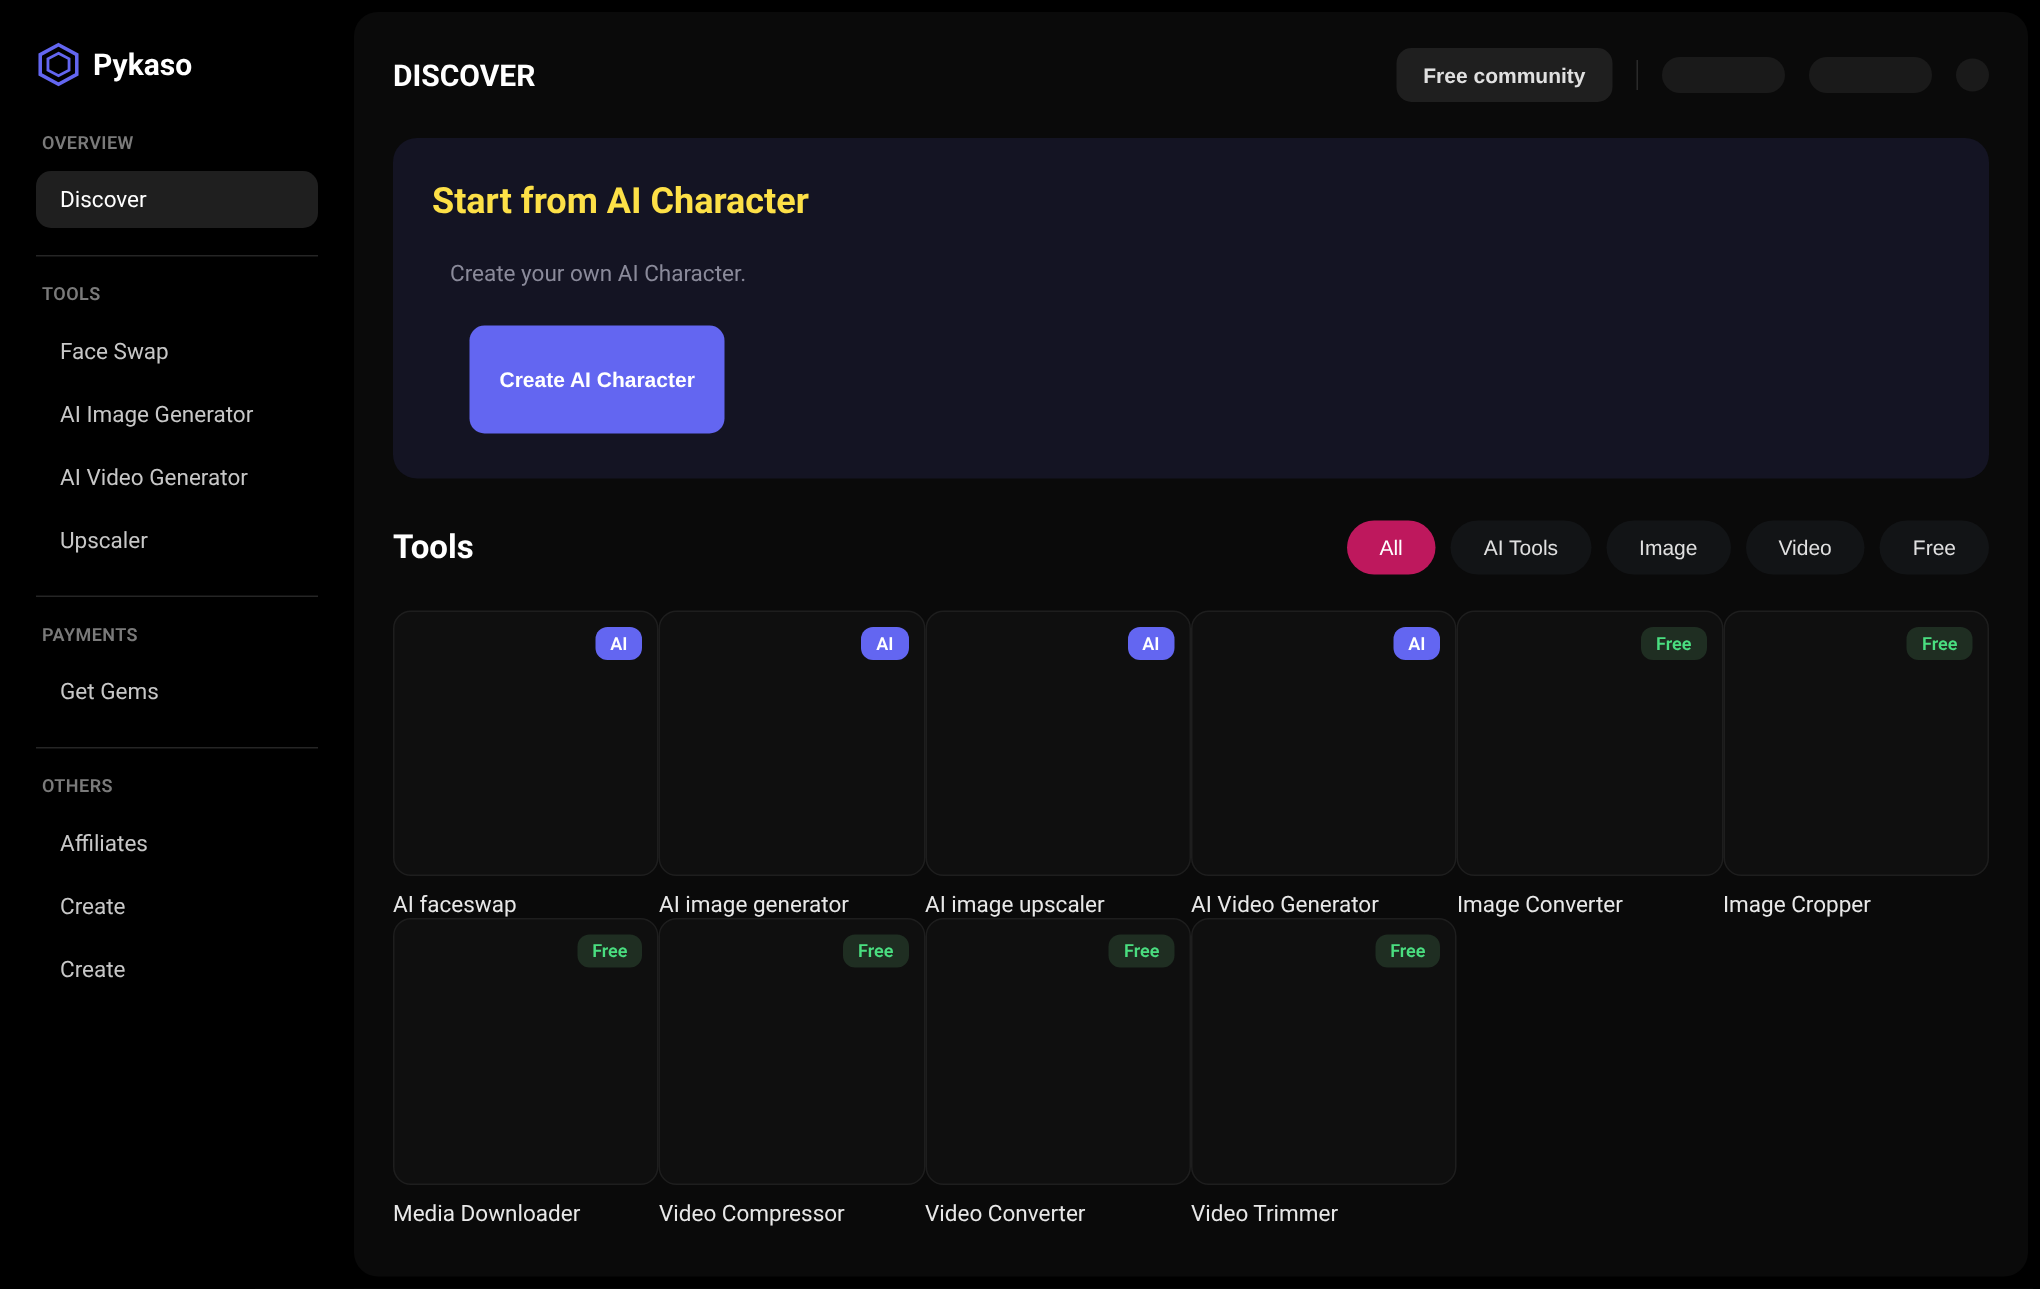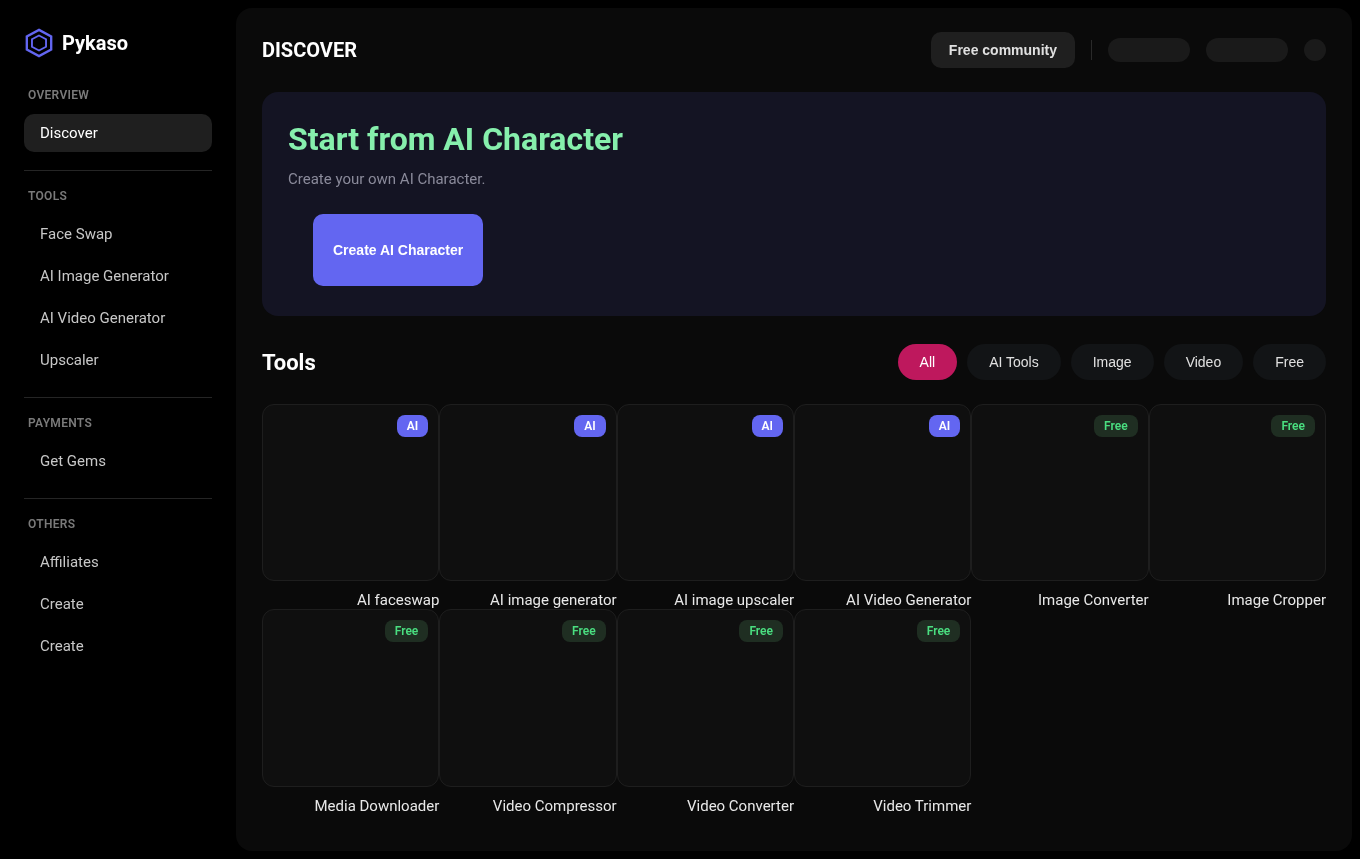--- a/index.html
+++ b/index.html
@@ -121,29 +121,30 @@
   padding: 0 26px 26px 26px;
   overflow: hidden;
 }
 .hero {
   background: #141423;
   border-radius: 16px;
   padding: 28px 26px 30px;
   margin-bottom: 28px;
 }
 .hero-title {
-  font-size: 32px;
+  font-size: 24px;
   font-weight: 700;
-  color: #86efac;
-  margin-bottom: 12px;
+  color: #fde047;
+  margin-bottom: 25px;
 }
 .hero-sub {
   font-size: 15px;
   color: #8a8a9a;
   margin-bottom: 26px;
+  margin-left: 12px;
 }
 .hero-btn {
   background: #6366f1;
   color: #fff;
   border: none;
   border-radius: 10px;
   padding: 28px 20px;
   font-size: 14px;
   font-weight: 600;
   cursor: pointer;
@@ -205,21 +206,21 @@
 }
 .badge-ai {
   background: #6366f1;
   color: #fff;
 }
 .badge-free {
   background: #1f2e22;
   color: #4ade80;
 }
 .card-label {
-  text-align: right;
+  text-align: left;
   margin-top: 10px;
   font-size: 15px;
   color: #e8e8e8;
 }
 </style>
 </head>
 <body>
 
 <div class="layout">
   <aside class="sidebar">

